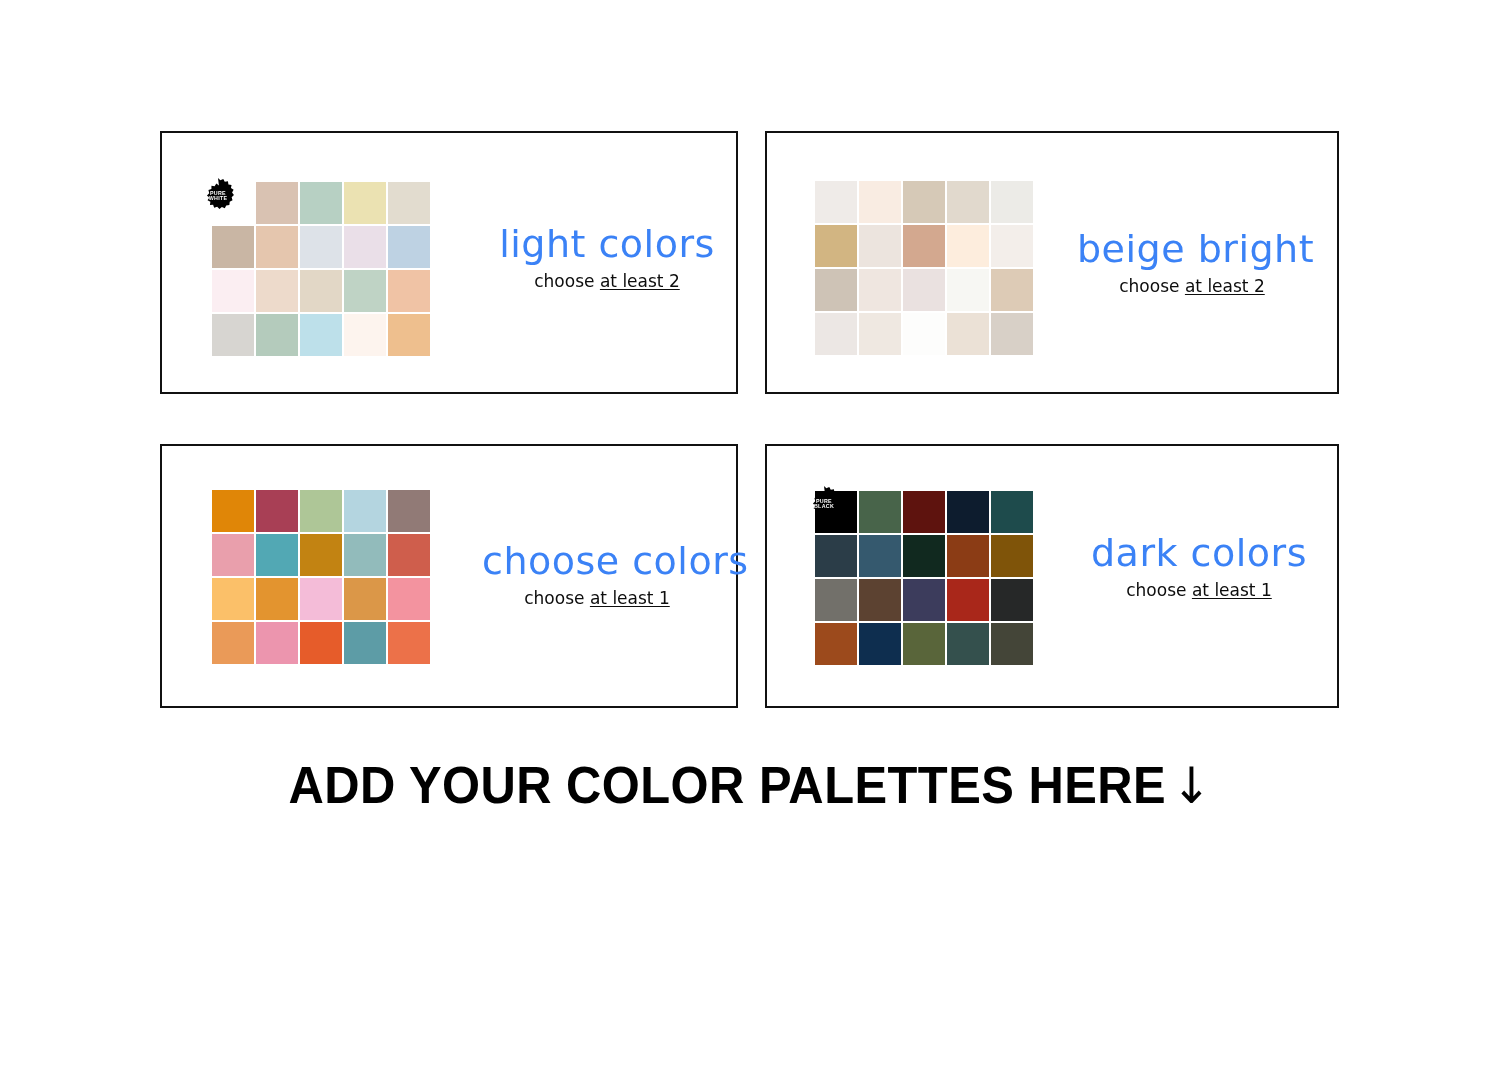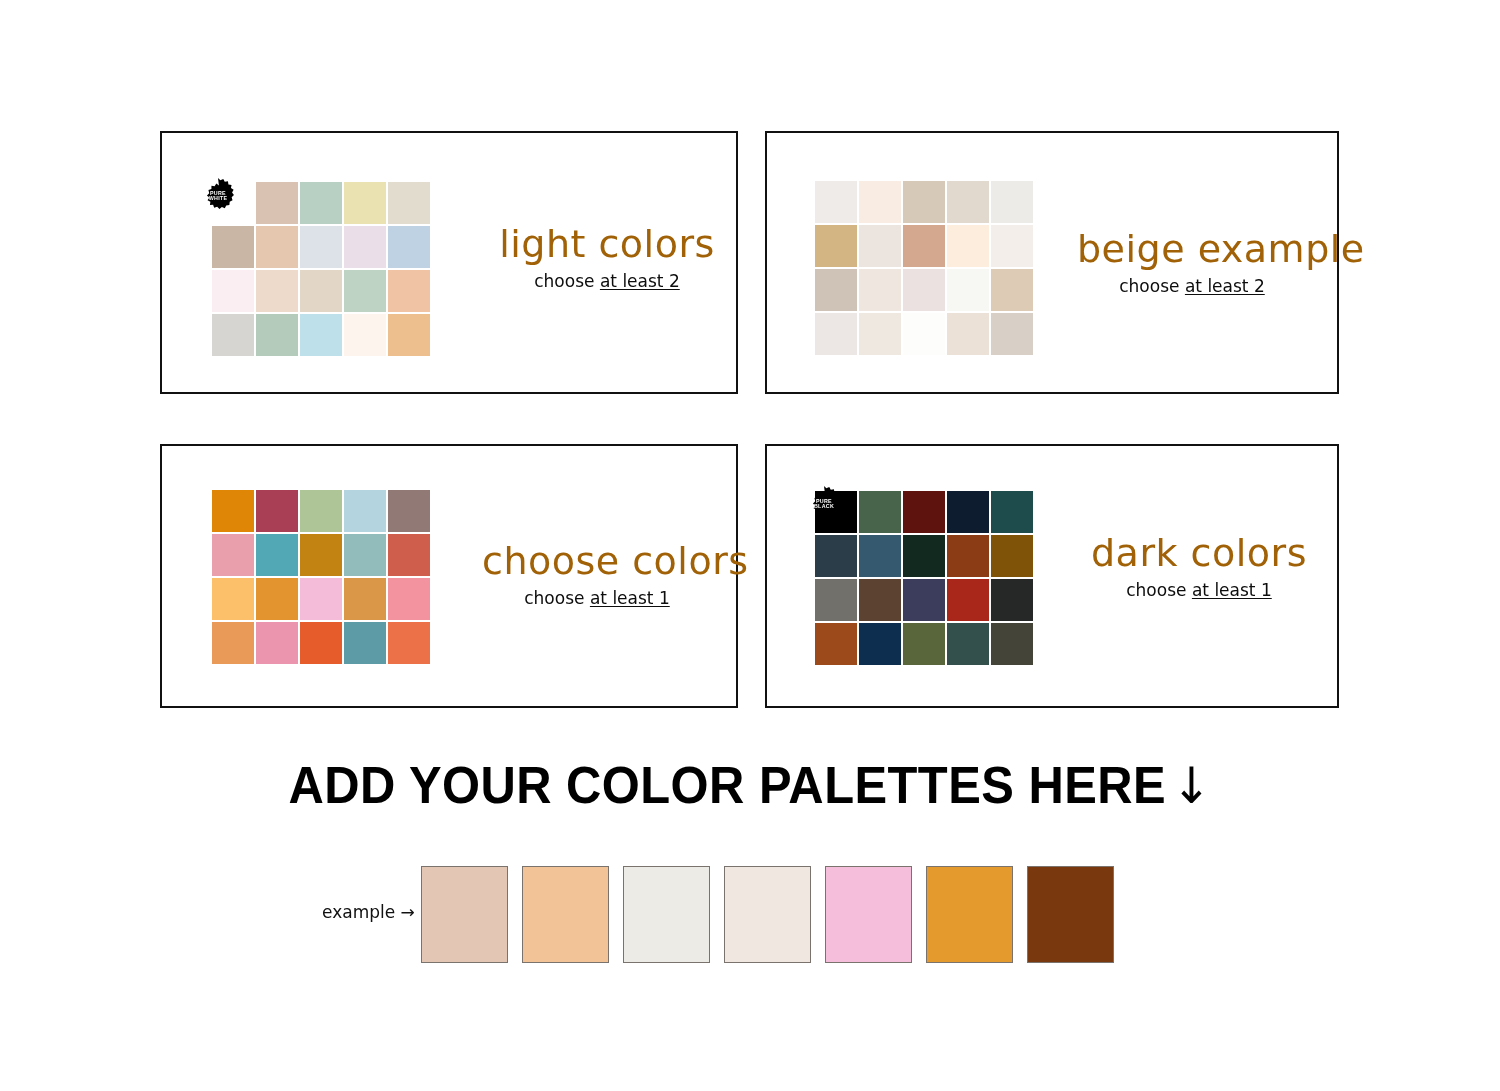--- a/index.html
+++ b/index.html
@@ -66,21 +66,21 @@
   #label-beige  { left: 310px; top: 97px; width: 230px; }
   #label-bright { left: 320px; top: 96px; width: 230px; }
   #label-dark   { left: 317px; top: 88px; width: 230px; }
 
   .cat-title {
     font-family: "DejaVu Sans", sans-serif;
     font-size: 38px;
     font-weight: 400;
     letter-spacing: 0.5px;
     line-height: 1.05;
-    color: #a16207;
+    color: #3b82f6;
     white-space: nowrap;
   }
   .cat-sub {
     font-family: "DejaVu Sans", sans-serif;
     font-size: 17px;
     font-weight: 400;
     margin-top: 6px;
     color: #0d0d0d;
     white-space: nowrap;
   }
@@ -242,21 +242,21 @@
         <div class="cell" title="#eae1e0" style="background: rgb(234, 225, 224);"></div>
         <div class="cell" title="#f7f7f3" style="background: rgb(247, 247, 243);"></div>
         <div class="cell" title="#ddcbb6" style="background: rgb(221, 203, 182);"></div>
         <div class="cell" title="#ece7e4" style="background: rgb(236, 231, 228);"></div>
         <div class="cell" title="#efe8e1" style="background: rgb(239, 232, 225);"></div>
         <div class="cell" title="#fdfdfc" style="background: rgb(253, 253, 252);"></div>
         <div class="cell" title="#ebe1d6" style="background: rgb(235, 225, 214);"></div>
         <div class="cell" title="#d8d0c7" style="background: rgb(216, 208, 199);"></div>
       </div>
     <div class="label-block" id="label-beige">
-      <div class="cat-title">beige example</div>
+      <div class="cat-title">beige bright</div>
       <div class="cat-sub"><span>choose </span><span class="emph">at least 2</span></div>
     </div>
   </div>
 
   <div class="panel" id="panel-bright">
     <div class="grid" id="grid-bright">
         <div class="cell" title="#e08607" style="background: rgb(224, 134, 7);"></div>
         <div class="cell" title="#a83f55" style="background: rgb(168, 63, 85);"></div>
         <div class="cell" title="#aec697" style="background: rgb(174, 198, 151);"></div>
         <div class="cell" title="#b4d5e0" style="background: rgb(180, 213, 224);"></div>
@@ -311,26 +311,14 @@
         <div class="cell" title="#444538" style="background: rgb(68, 69, 56);"></div>
       </div>
     <div class="label-block" id="label-dark">
       <div class="cat-title">dark colors</div>
       <div class="cat-sub"><span>choose </span><span class="emph">at least 1</span></div>
     </div>
   </div>
 
   <div id="headline"><span>ADD YOUR COLOR PALETTES HERE</span><span class="arrow">↓</span></div>
 
-  <div id="example-row">
-    <div id="example-label">example →</div>
-    <div id="example-swatches">
-        <div class="ex-swatch" title="#e4c6b5" style="background: rgb(228, 198, 181);"></div>
-        <div class="ex-swatch" title="#f1c396" style="background: rgb(241, 195, 150);"></div>
-        <div class="ex-swatch" title="#ecebe5" style="background: rgb(236, 235, 229);"></div>
-        <div class="ex-swatch" title="#f0e7e0" style="background: rgb(240, 231, 224);"></div>
-        <div class="ex-swatch" title="#f5bedb" style="background: rgb(245, 190, 219);"></div>
-        <div class="ex-swatch" title="#e59a2d" style="background: rgb(229, 154, 45);"></div>
-        <div class="ex-swatch" title="#79380e" style="background: rgb(121, 56, 14);"></div>
-      </div>
-  </div>
 
 </div>
 
 </body></html>

